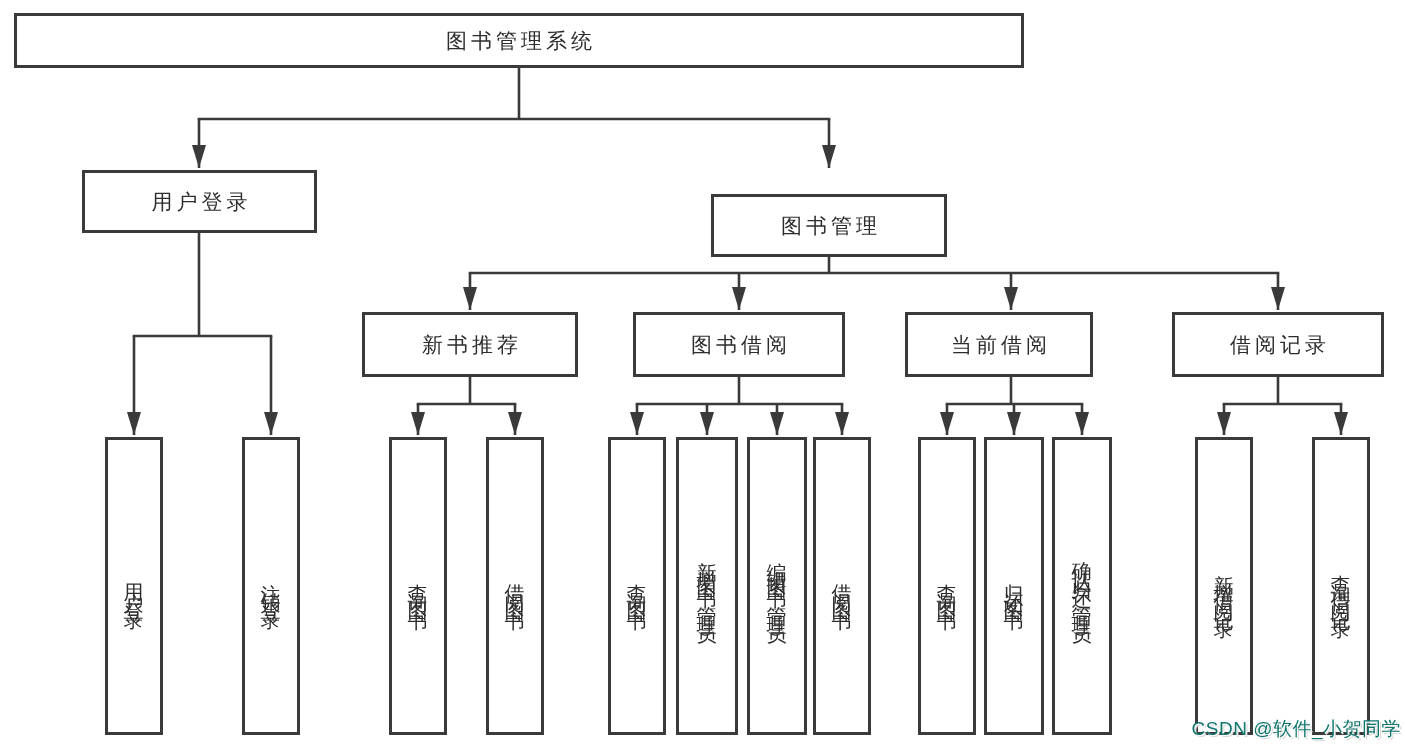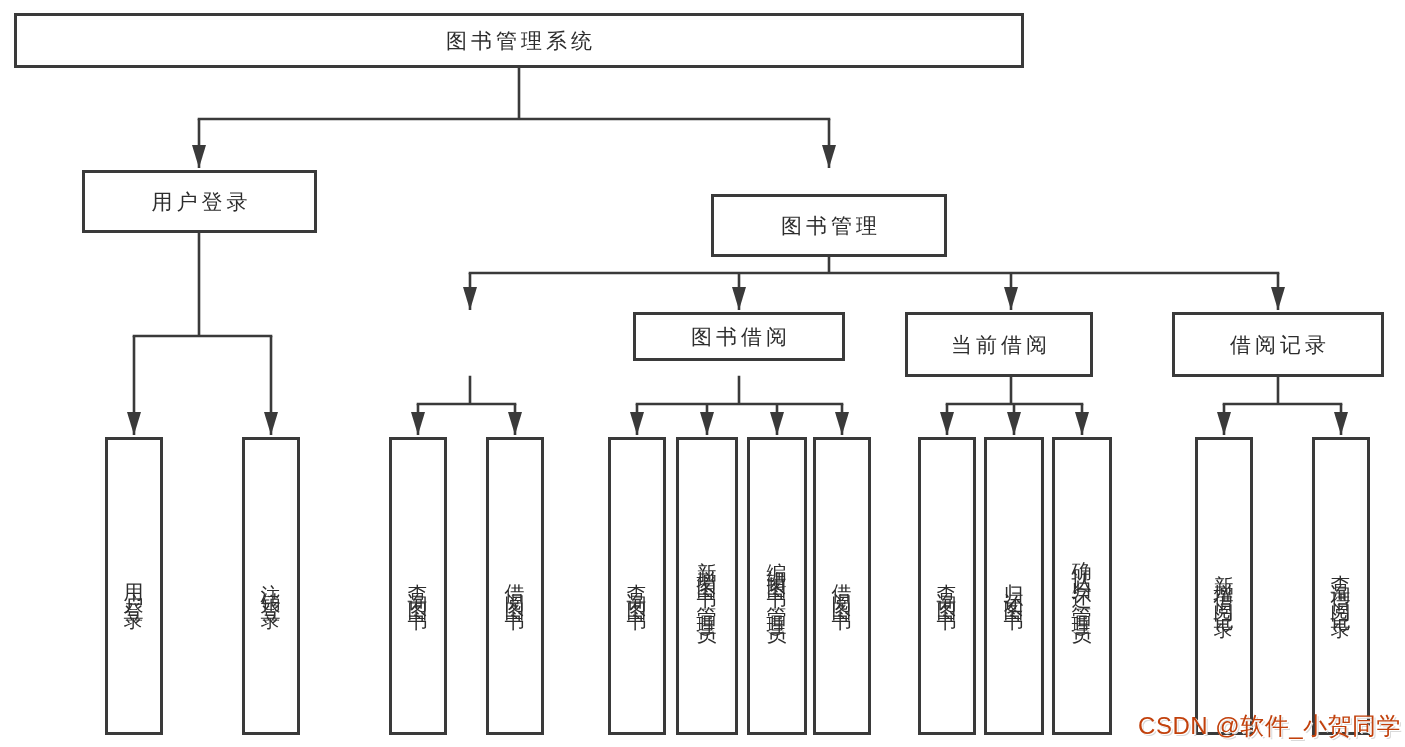--- a/index.html
+++ b/index.html
@@ -32,22 +32,22 @@
     writing-mode:vertical-rl;
     text-orientation:mixed;
     font-size:20px;
     letter-spacing:9px;
     line-height:1;
     color:#2d2d2d;
   }
   .watermark{
     position:absolute;
     right:4px;bottom:5px;
-    font-size:24px;
-    color:#c2410c;
+    font-size:19px;
+    color:#0f766e;
     letter-spacing:0.5px;
     text-shadow:1px 1px 0 #ffffff, 2px 2px 0 #d9d9d9;
     white-space:nowrap;
   }
 </style>
 </head>
 <body>
 
 <div class="stage">
 
@@ -95,21 +95,24 @@
     <span>图书管理系统</span>
   </div>
 
   <div class="node hnode" style="left:82px;top:170px;width:235px;height:63px;">
     <span>用户登录</span>
   </div>
   <div class="node hnode" style="left:711px;top:170px;width:236px;height:63px;margin-top:24px;">
     <span>图书管理</span>
   </div>
 
-  <div class="node hnode" style="left:633px;top:312px;width:212px;height:49px;">
+  <div class="node hnode" style="left:362px;top:312px;width:216px;height:65px;">
+    <span>新书推荐</span>
+  </div>
+  <div class="node hnode" style="left:633px;top:312px;width:212px;height:65px;">
     <span>图书借阅</span>
   </div>
   <div class="node hnode" style="left:905px;top:312px;width:188px;height:65px;">
     <span>当前借阅</span>
   </div>
   <div class="node hnode" style="left:1172px;top:312px;width:212px;height:65px;">
     <span>借阅记录</span>
   </div>
 
   <div class="node vnode" style="left:105px;top:437px;width:58px;height:298px;">

